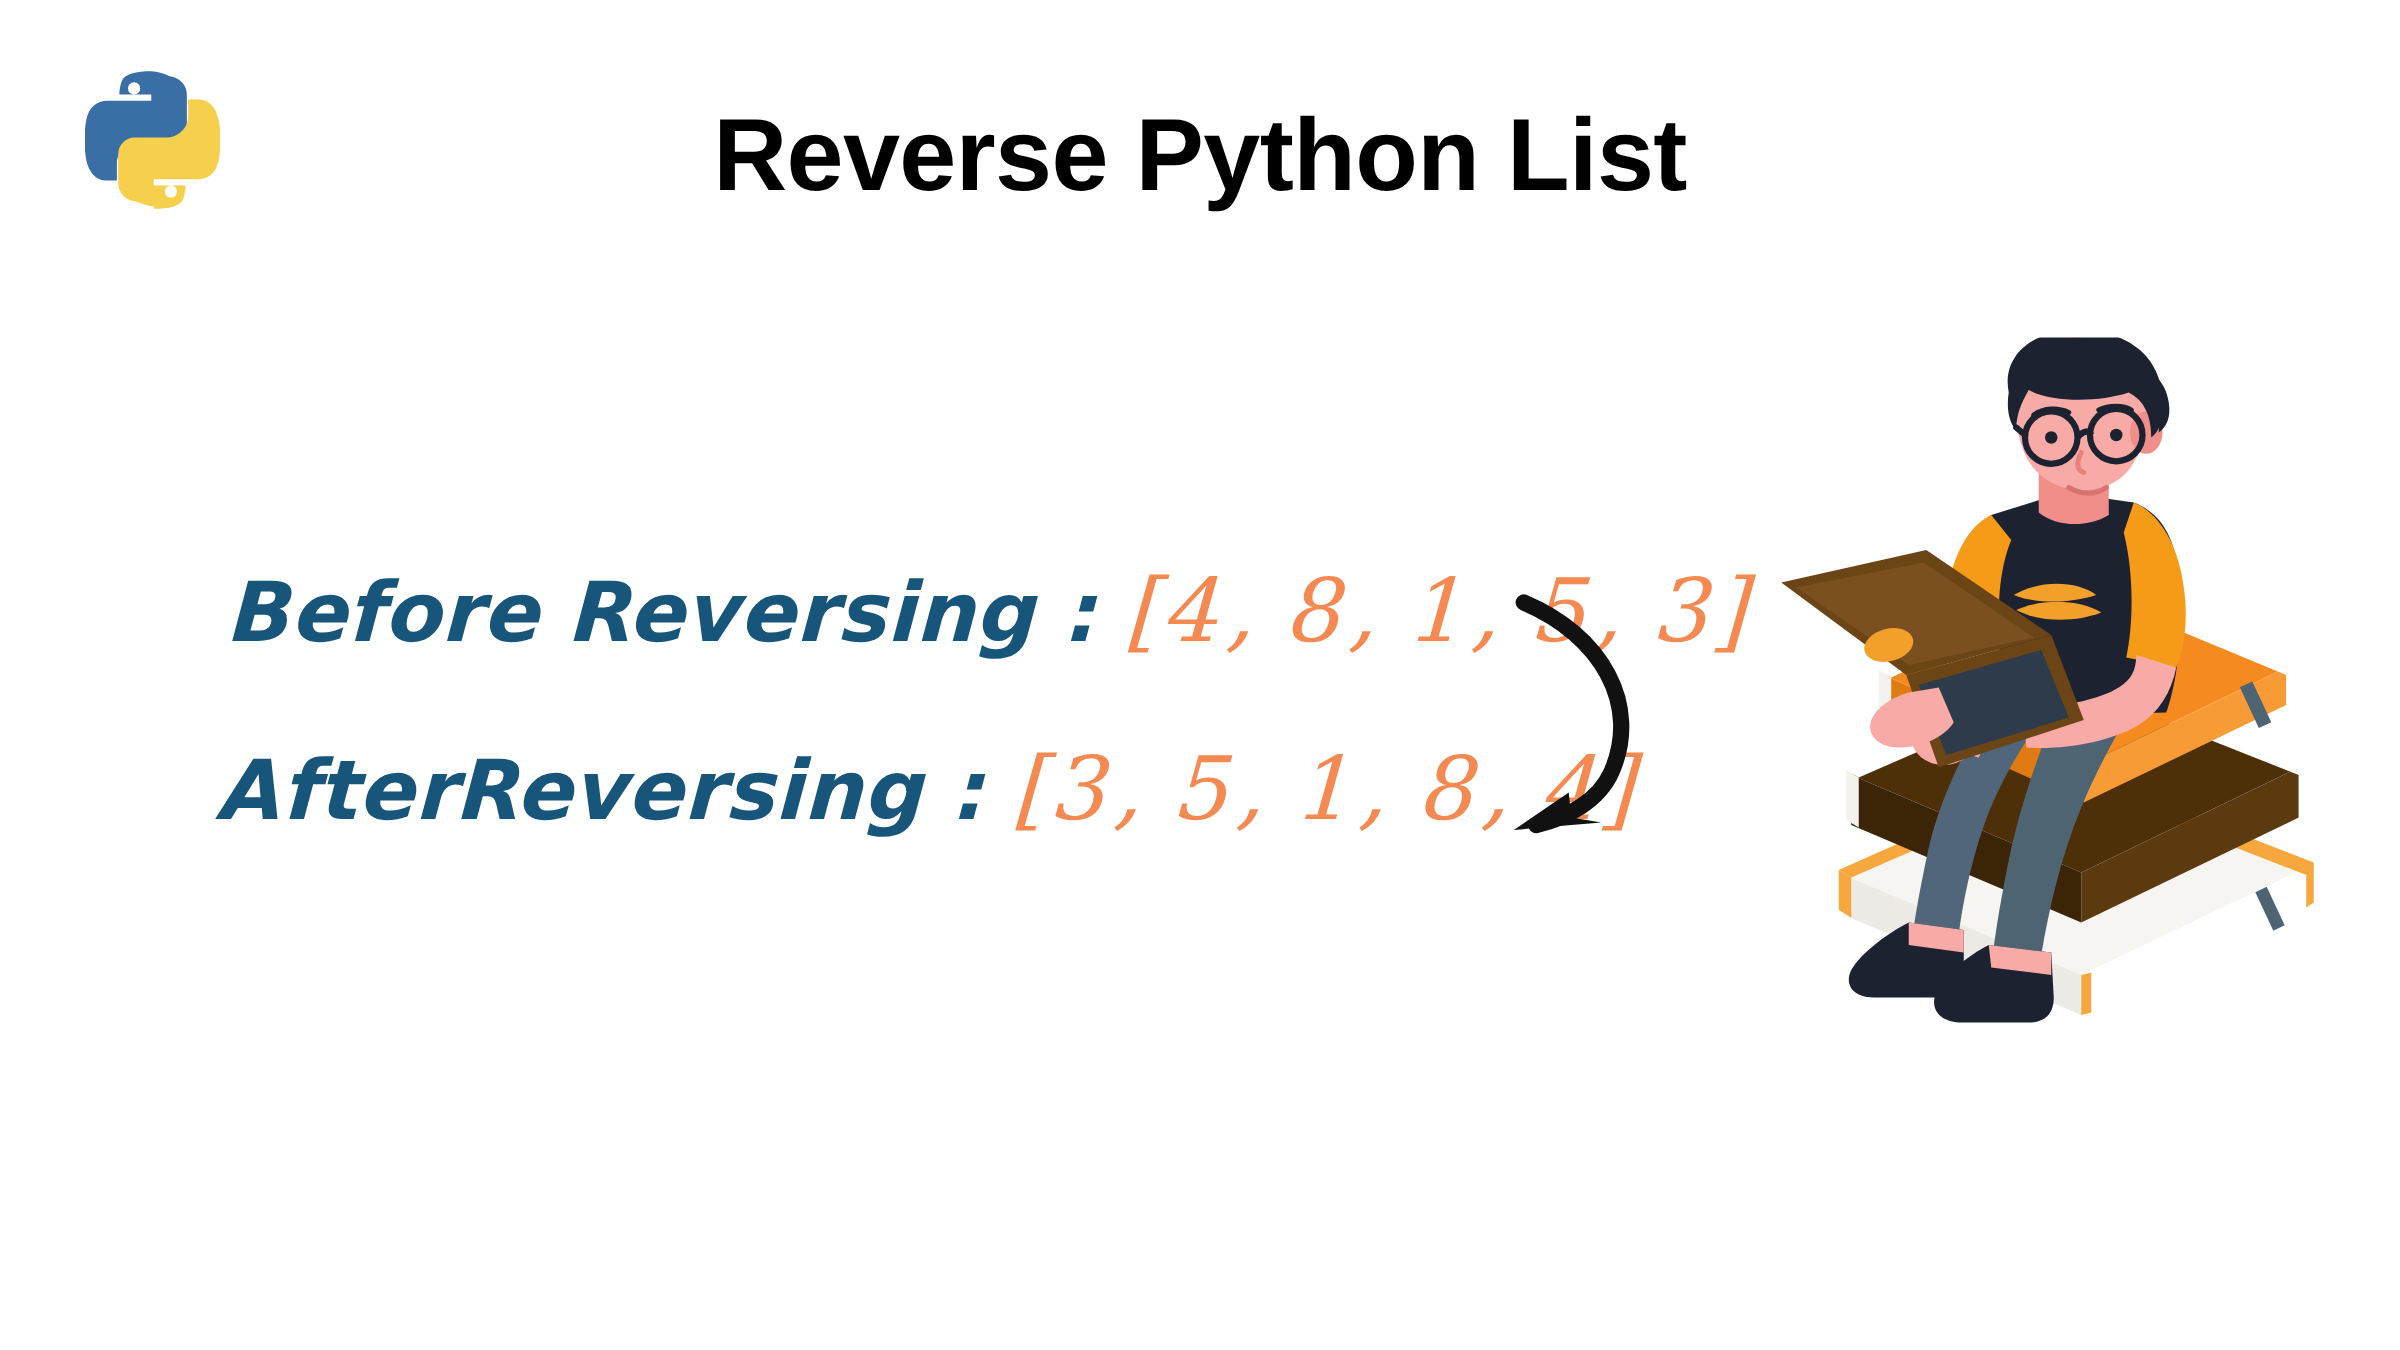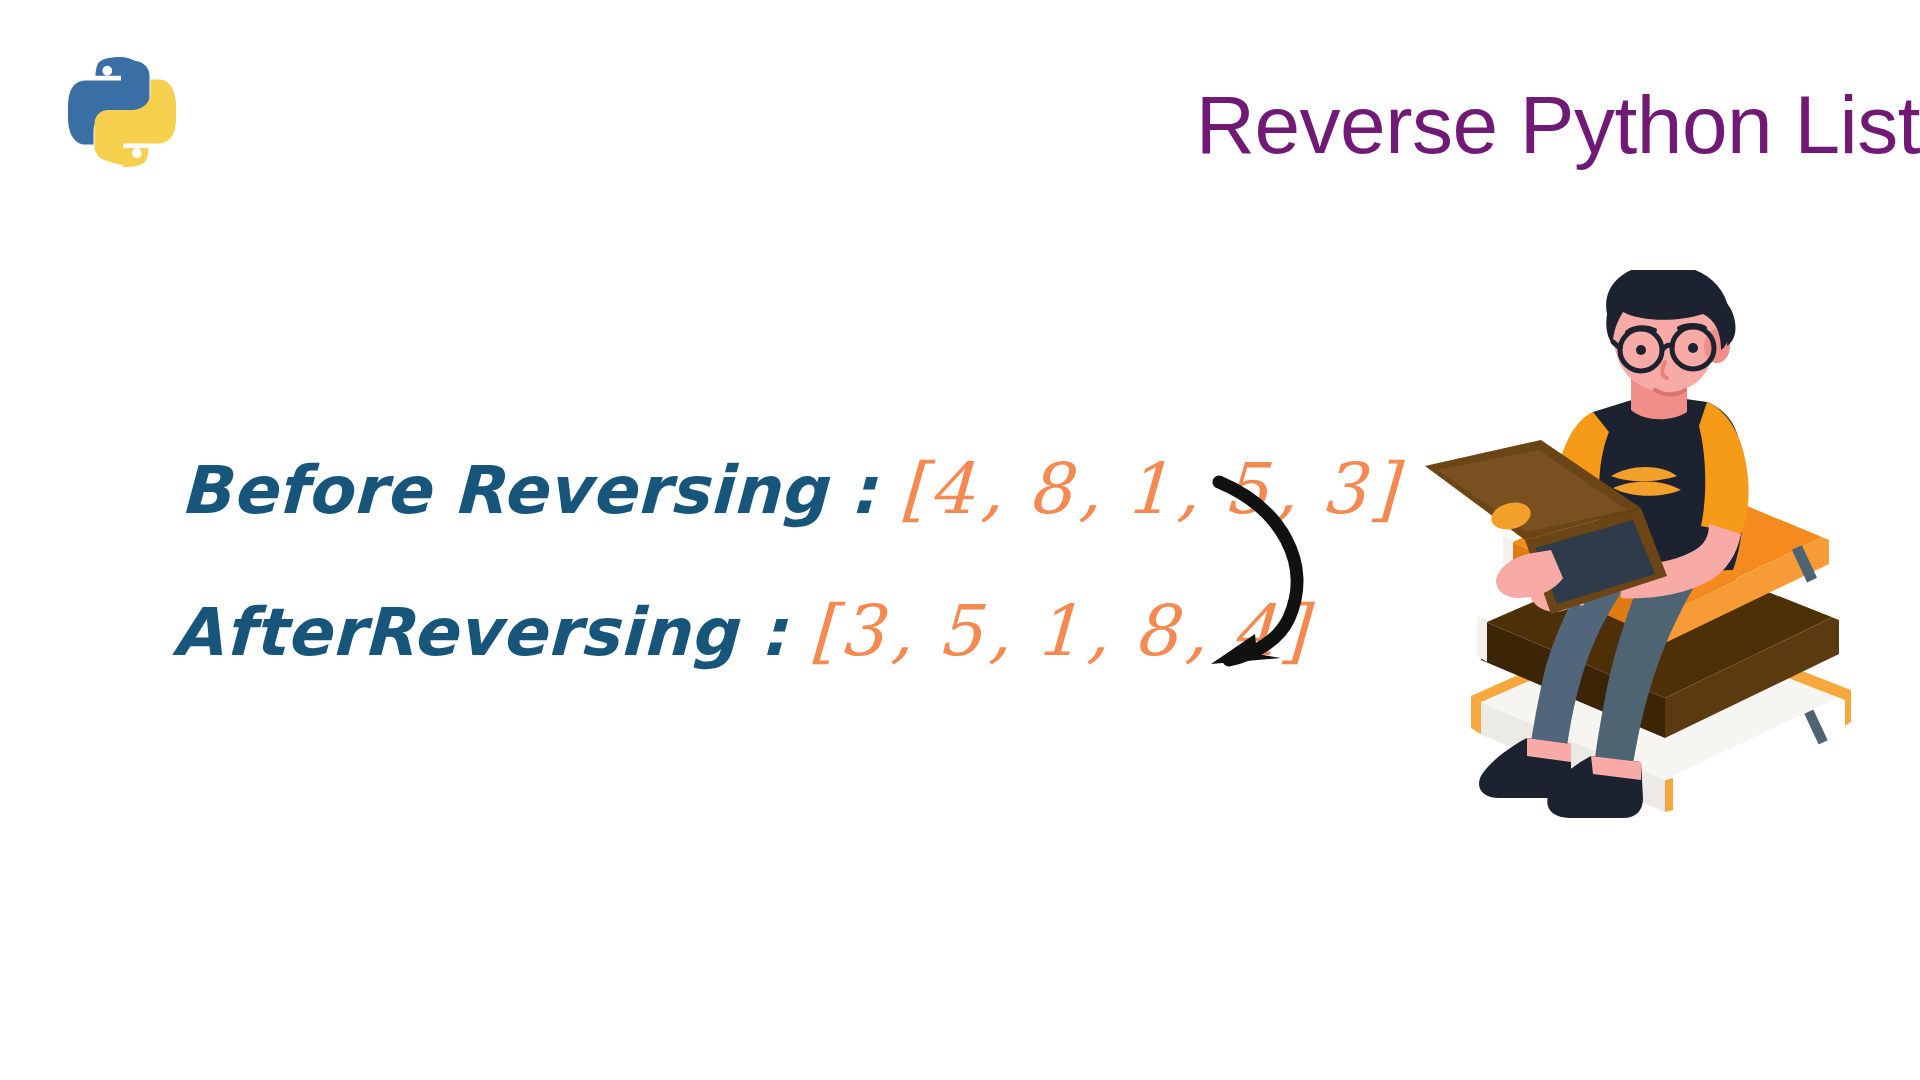--- a/index.html
+++ b/index.html
@@ -25,26 +25,26 @@
     width: 108px;
     height: 120px;
   }
 
   
   #page-title {
     position: absolute;
     left: 0;
     top: 78px;
     width: 1920px;
-    text-align: right;
+    text-align: center;
     font-family: "Liberation Sans", sans-serif;
-    font-weight: normal;
+    font-weight: bold;
     font-size: 82px;
     letter-spacing: -0.5px;
-    color: #701a75;
+    color: #000000;
     white-space: nowrap;
   }
 
   
   .script-row {
     position: absolute;
     display: flex;
     align-items: baseline;
     white-space: nowrap;
   }

